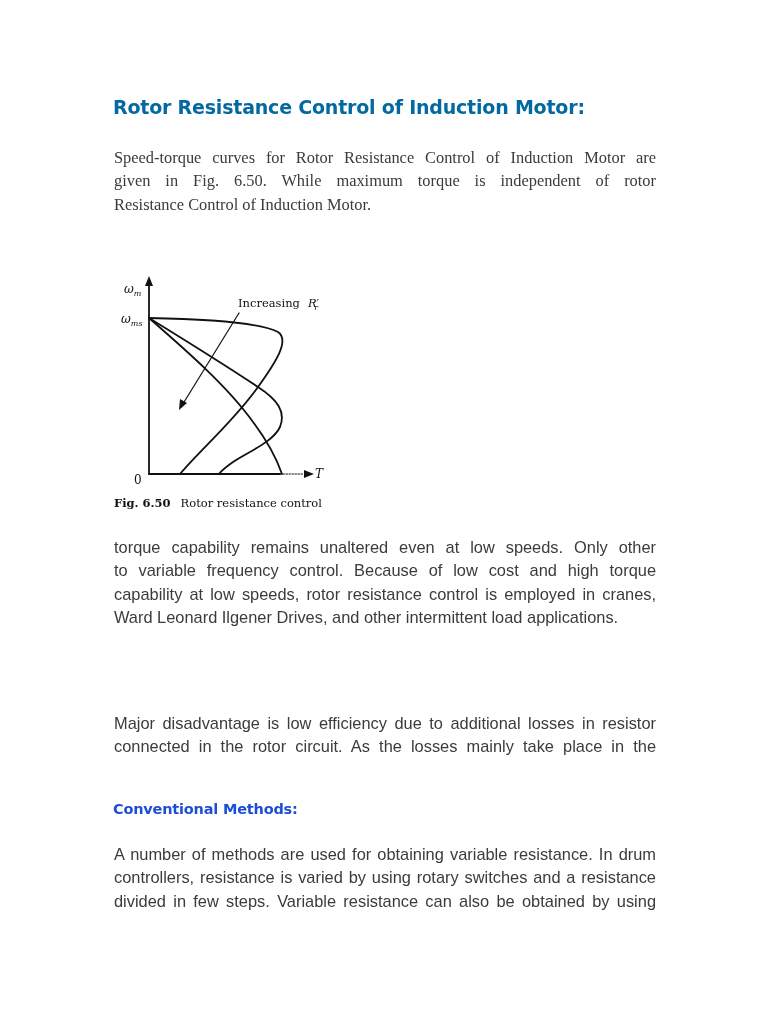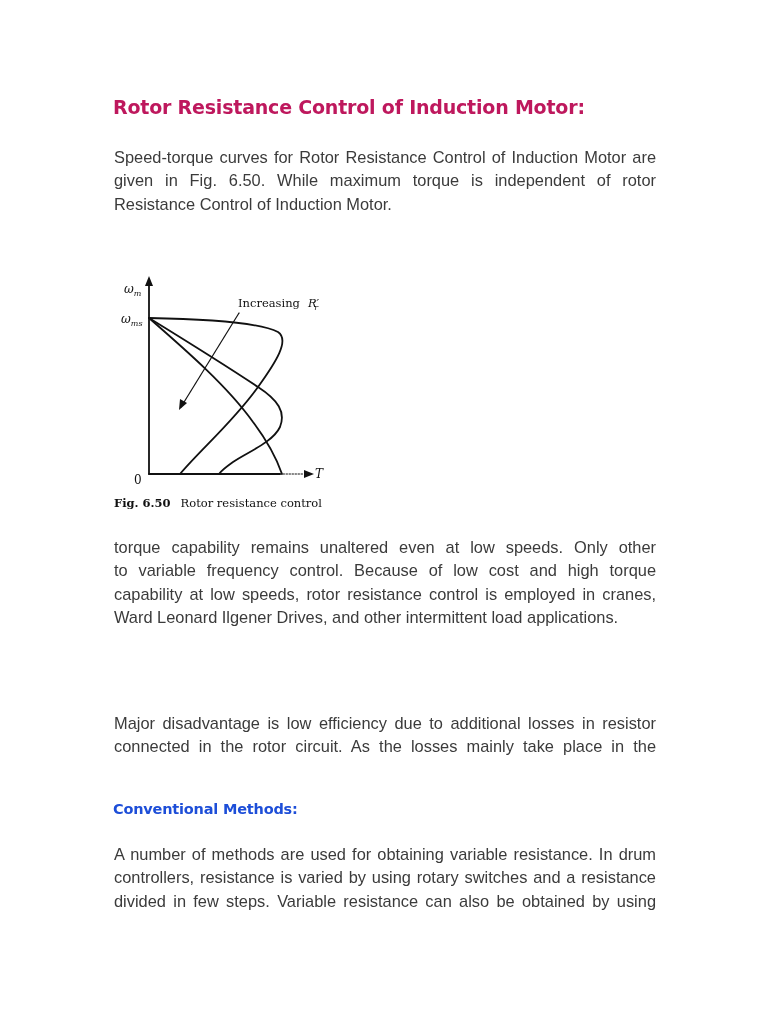--- a/index.html
+++ b/index.html
@@ -1,38 +1,38 @@
 <!DOCTYPE html>
 <html><head>
 <meta charset="utf-8">
 <style>
   html, body { margin: 0; padding: 0; background: #ffffff; }
   body { width: 768px; height: 1024px; position: relative; overflow: hidden; }
   .page { position: absolute; left: 0; top: 0; width: 768px; height: 1024px; background: #fff; }
   .heading {
     position: absolute; left: 113px; top: 96px;
     font-family: "DejaVu Sans", sans-serif; font-weight: bold;
-    font-size: 19px; color: #be185d; margin: 0; letter-spacing: -0.2px;
+    font-size: 19px; color: #0369a1; margin: 0; letter-spacing: -0.2px;
     white-space: nowrap;
     text-align: right;
   }
   .subheading {
     position: absolute; left: 113px; top: 801px;
     font-family: "DejaVu Sans", sans-serif; font-weight: bold;
     font-size: 14.5px; color: #1d4ed8; margin: 0; letter-spacing: -0.2px;
   }
   .para {
     position: absolute; left: 114px; width: 542px;
     font-family: "Liberation Sans", sans-serif; font-size: 16.4px;
     line-height: 23.4px; color: #3b3b3b; margin: 0;
     text-align: justify; text-align-last: left;
   }
   .para .ln { display: block; white-space: nowrap; }
   .para .ln.j { text-align: justify; text-align-last: justify; white-space: normal; }
-  #p1 { top: 146px; }
+  #p1 { top: 146px; font-family: Liberation Serif, serif; }
   #p2 { top: 536px; }
   #p3 { top: 712px; }
   #p4 { top: 843px; }
   .figure { position: absolute; left: 108px; top: 272px; width: 240px; height: 245px; }
   .figure svg { position: absolute; left: 0; top: 0; }
   .fig-text { font-family: "DejaVu Serif", serif; fill: #111; }
 </style>
 </head>
 <body>
 

